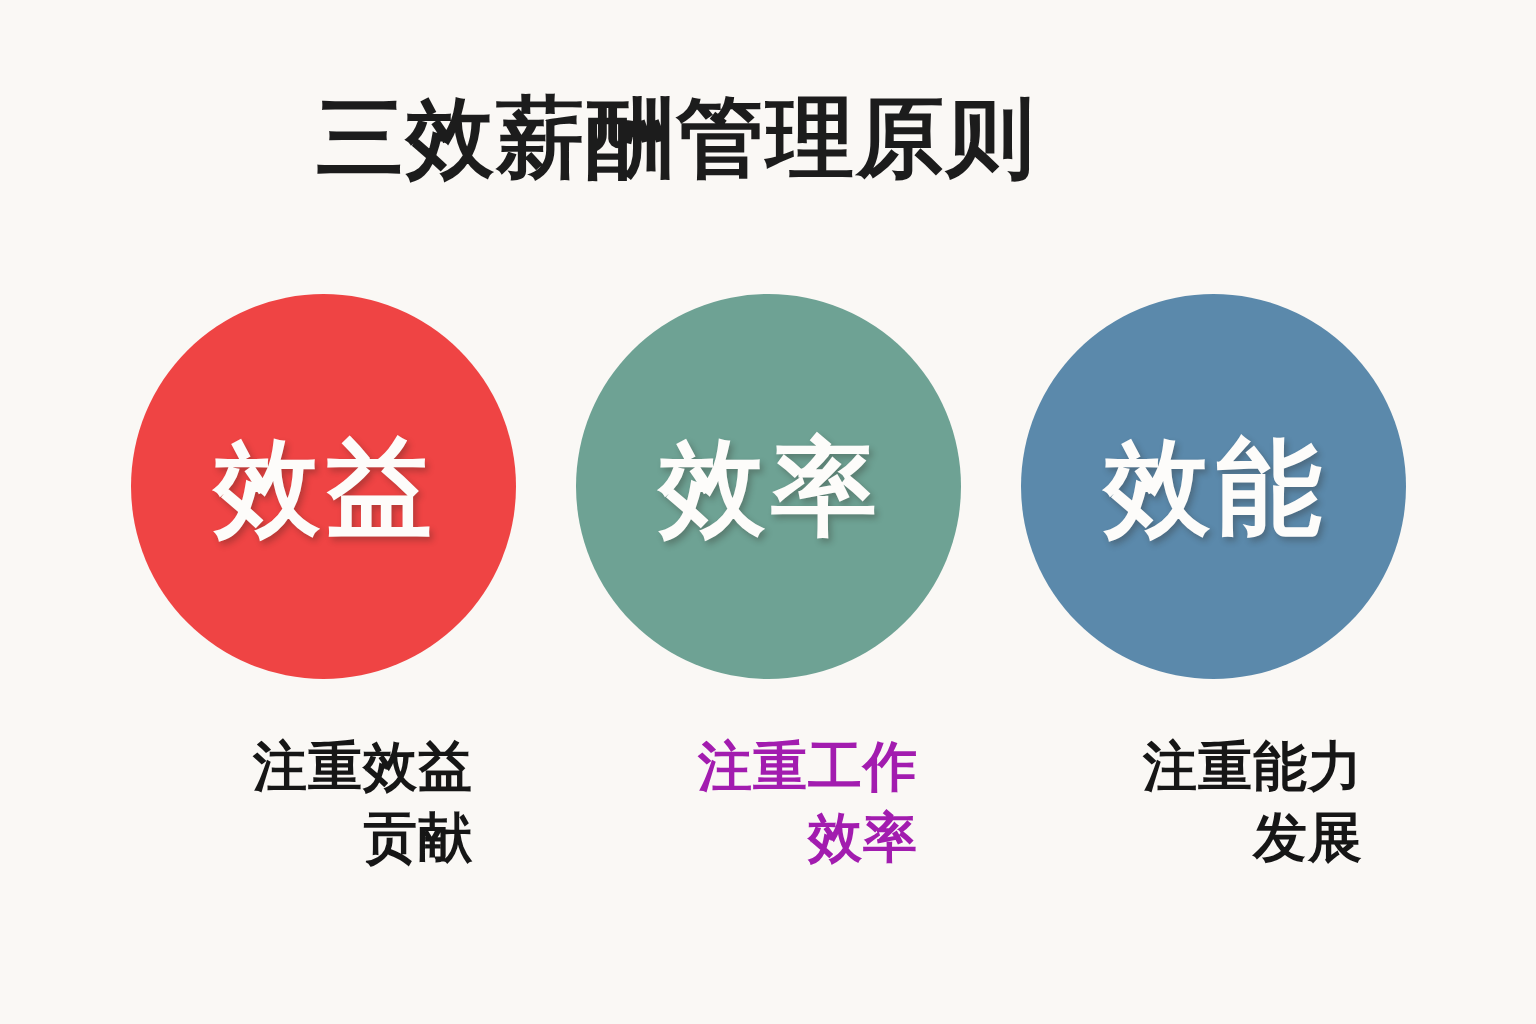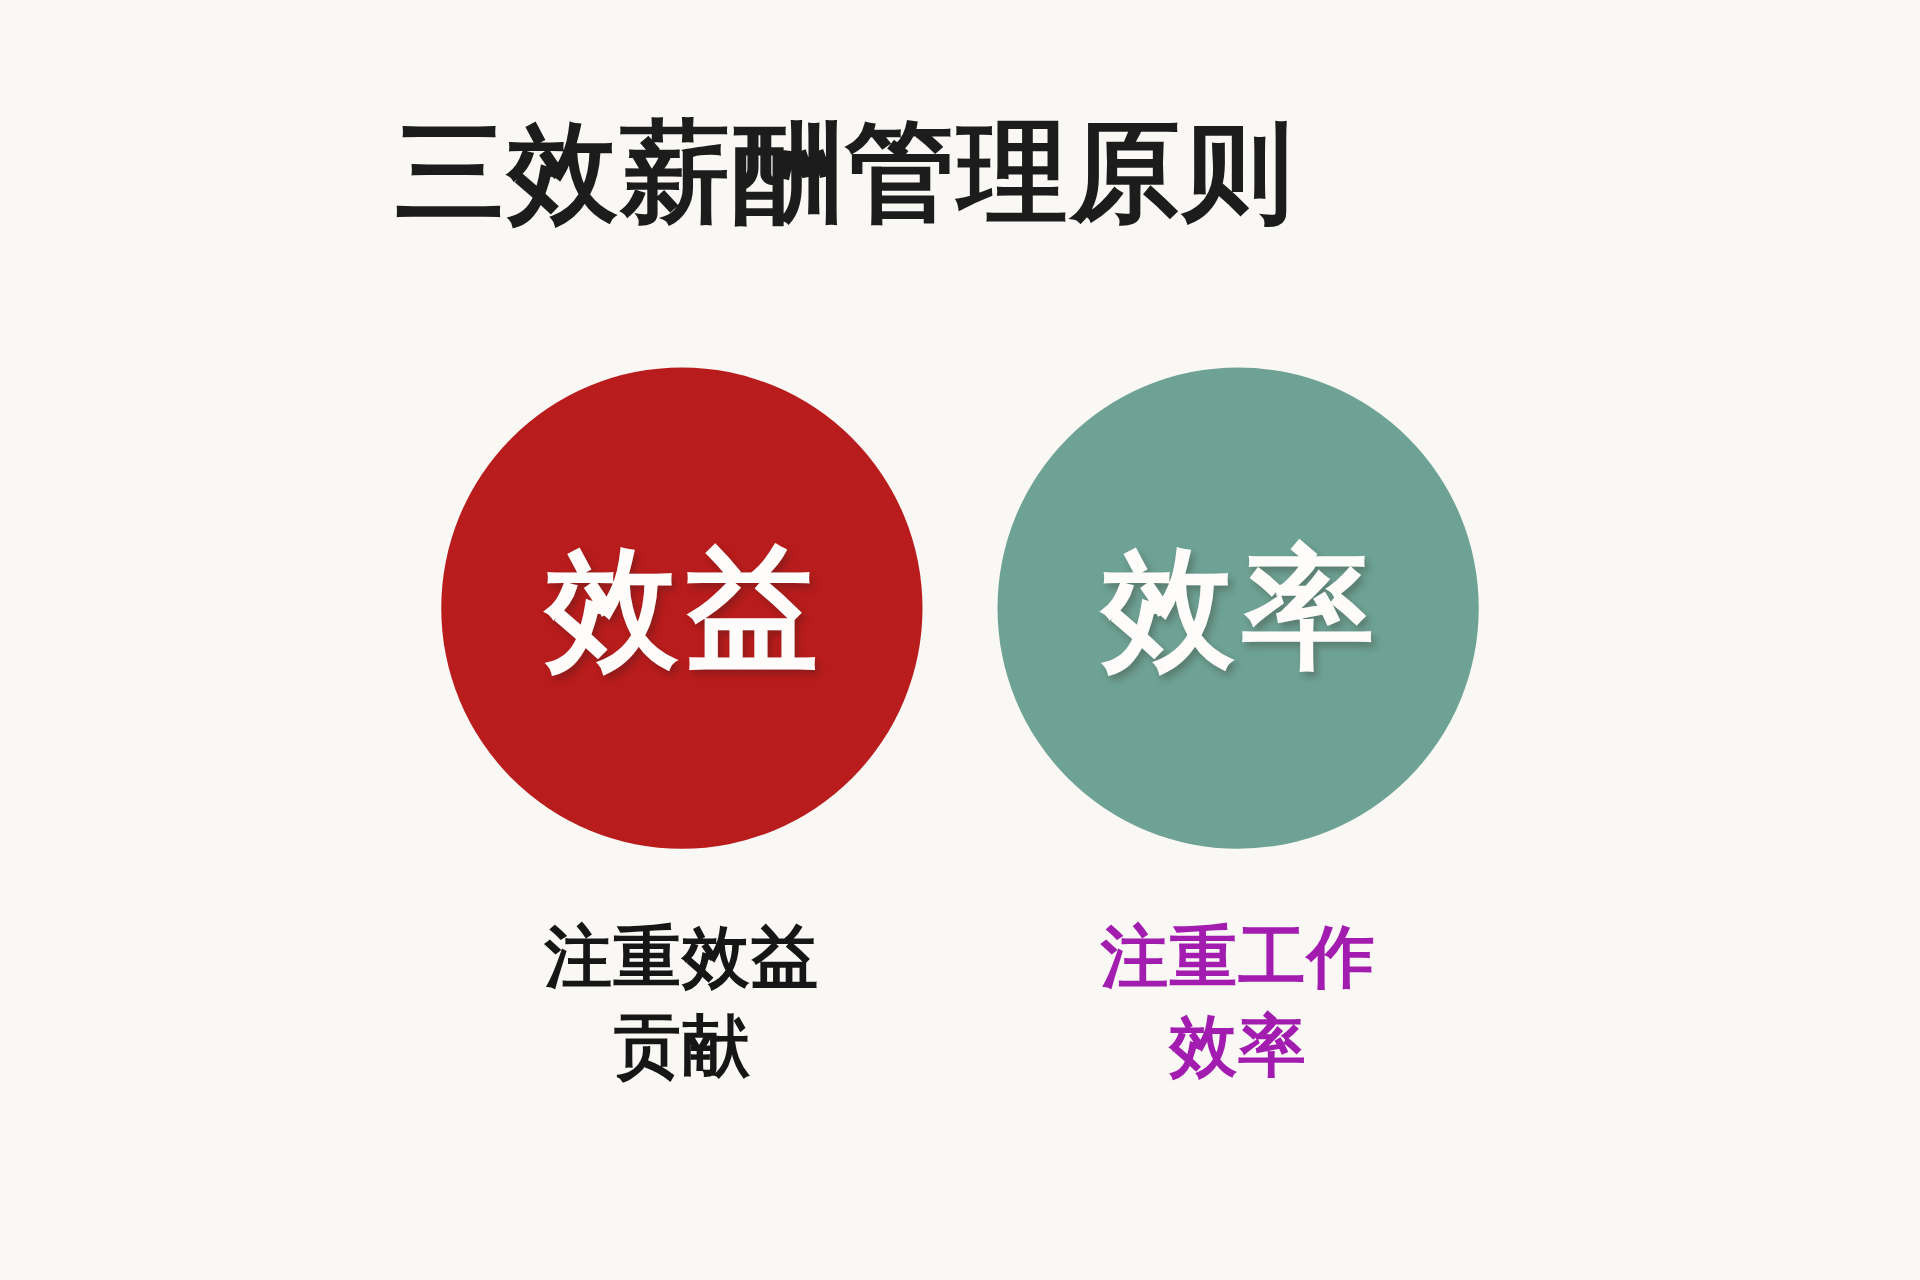--- a/index.html
+++ b/index.html
@@ -81,46 +81,56 @@
     text-align: center;
     font-size: 54px;
     line-height: 1.32;
     font-weight: 700;
     letter-spacing: 1px;
     color: #161616;
   }
 
   .pillar-caption .cap-line {
     display: block;
+    text-align: right;
   }
 </style>
 </head>
 <body style="background: rgb(250, 248, 245);">
 
 <div class="slide" style="background: rgb(250, 248, 245);">
 
   <div class="slide-title" style="color: rgb(28, 28, 28);">三效薪酬管理原则</div>
 
   <div class="pillars">
 
     <div class="pillar">
-      <div class="pillar-circle" style="background: #b91c1c;">
+      <div class="pillar-circle" style="background: #ef4444;">
         <span class="pillar-circle-label" style="color: rgb(253, 252, 250);">效益</span>
       </div>
       <div class="pillar-caption" style="color: rgb(22, 22, 22);">
         <span class="cap-line">注重效益</span>
         <span class="cap-line">贡献</span>
       </div>
     </div>
 
     <div class="pillar">
       <div class="pillar-circle" style="background: rgb(110, 162, 148);">
         <span class="pillar-circle-label" style="color: rgb(253, 252, 250);">效率</span>
       </div>
       <div class="pillar-caption" style="color: #a21caf;">
         <span class="cap-line">注重工作</span>
         <span class="cap-line">效率</span>
       </div>
     </div>
 
+    <div class="pillar">
+      <div class="pillar-circle" style="background: rgb(91, 137, 171);">
+        <span class="pillar-circle-label" style="color: rgb(253, 252, 250);">效能</span>
+      </div>
+      <div class="pillar-caption" style="color: rgb(22, 22, 22);">
+        <span class="cap-line">注重能力</span>
+        <span class="cap-line">发展</span>
+      </div>
+    </div>
 
   </div>
 </div>
 
 </body></html>

